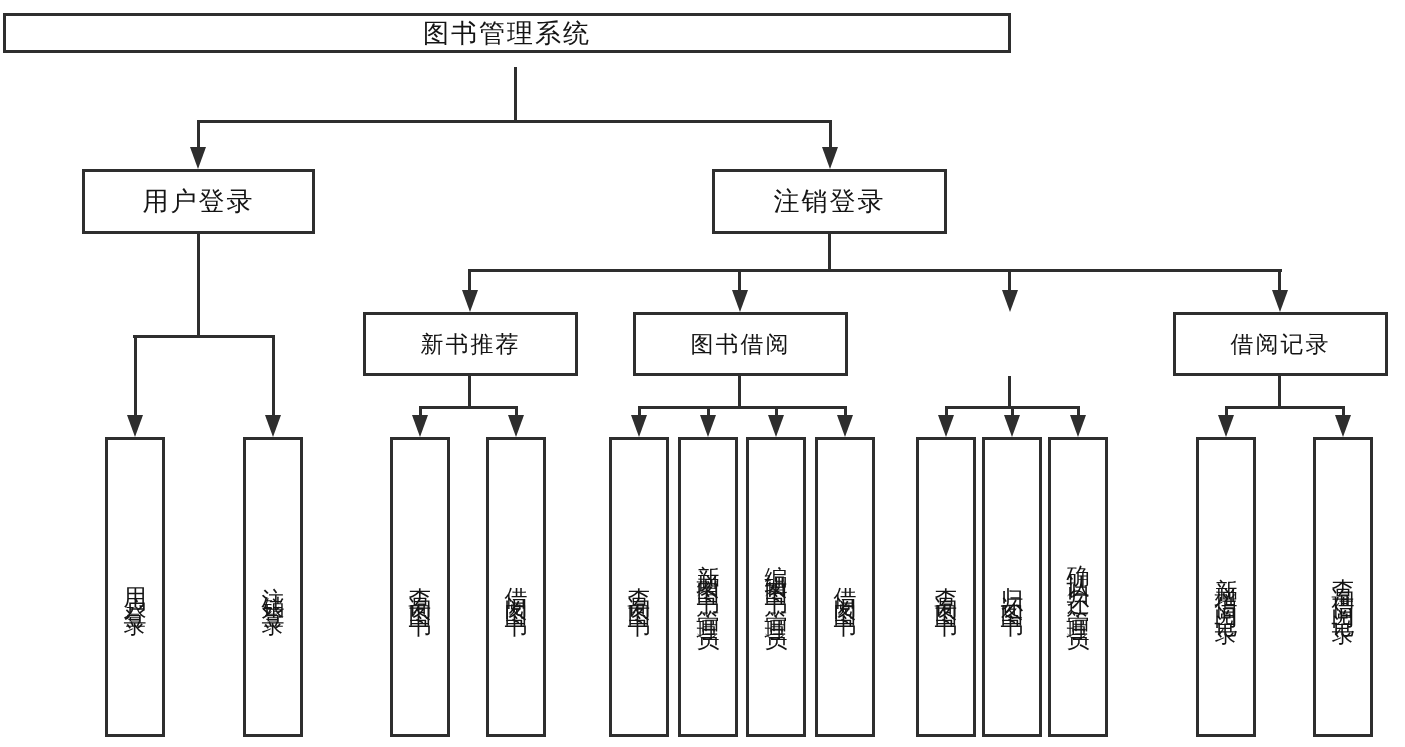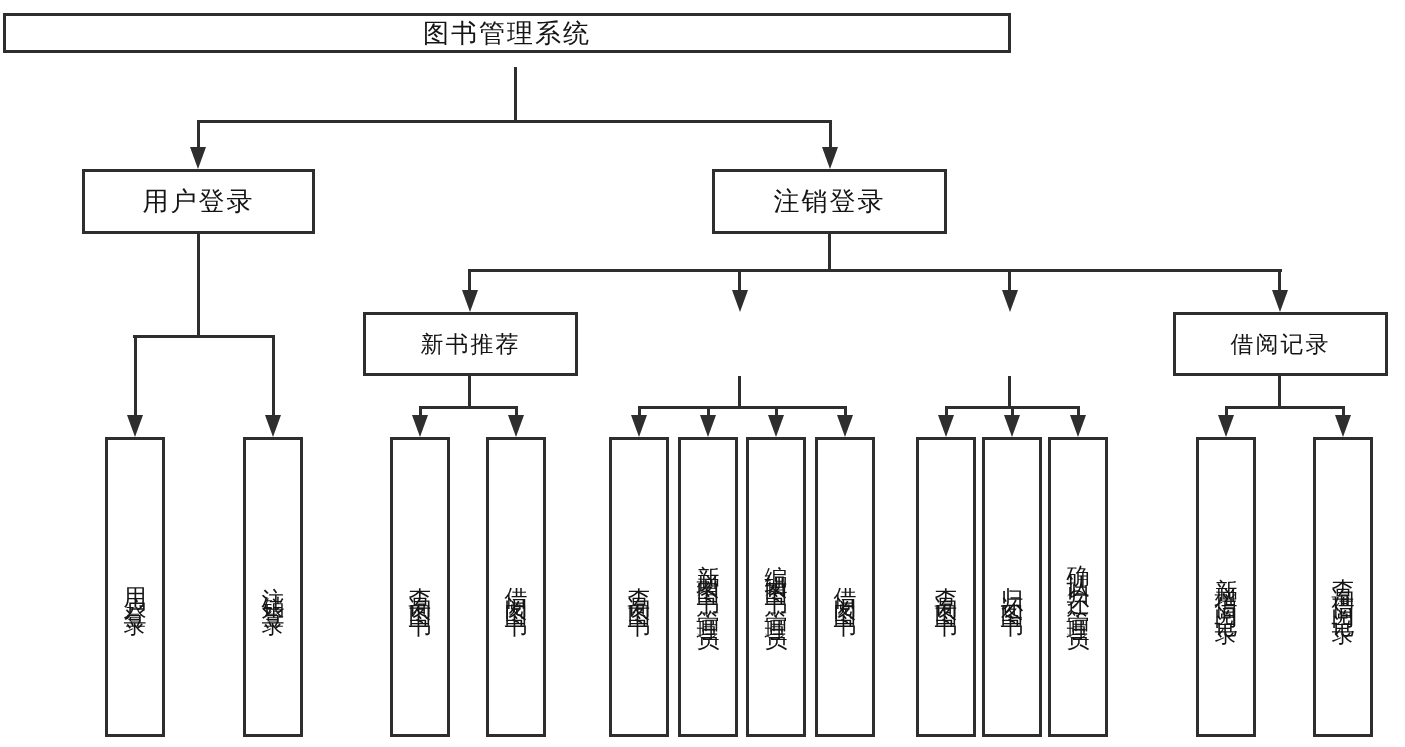--- a/index.html
+++ b/index.html
@@ -96,20 +96,23 @@
   <div class="box b1" style="left:82px;top:169px;width:233px;height:65px">
     <span>用户登录</span>
   </div>
   <div class="box b1" style="left:712px;top:169px;width:235px;height:65px">
     <span>注销登录</span>
   </div>
 
   <div class="box b3" style="left:363px;top:312px;width:215px;height:64px">
     <span>新书推荐</span>
   </div>
+  <div class="box b3" style="left:633px;top:312px;width:215px;height:64px">
+    <span>图书借阅</span>
+  </div>
   <div class="box b3" style="left:1173px;top:312px;width:215px;height:64px">
     <span>借阅记录</span>
   </div>
 
   <div class="box leaf" style="left:105px">
     <span class="vt">用户登录</span>
   </div>
   <div class="box leaf" style="left:243px">
     <span class="vt">注销登录</span>
   </div>

